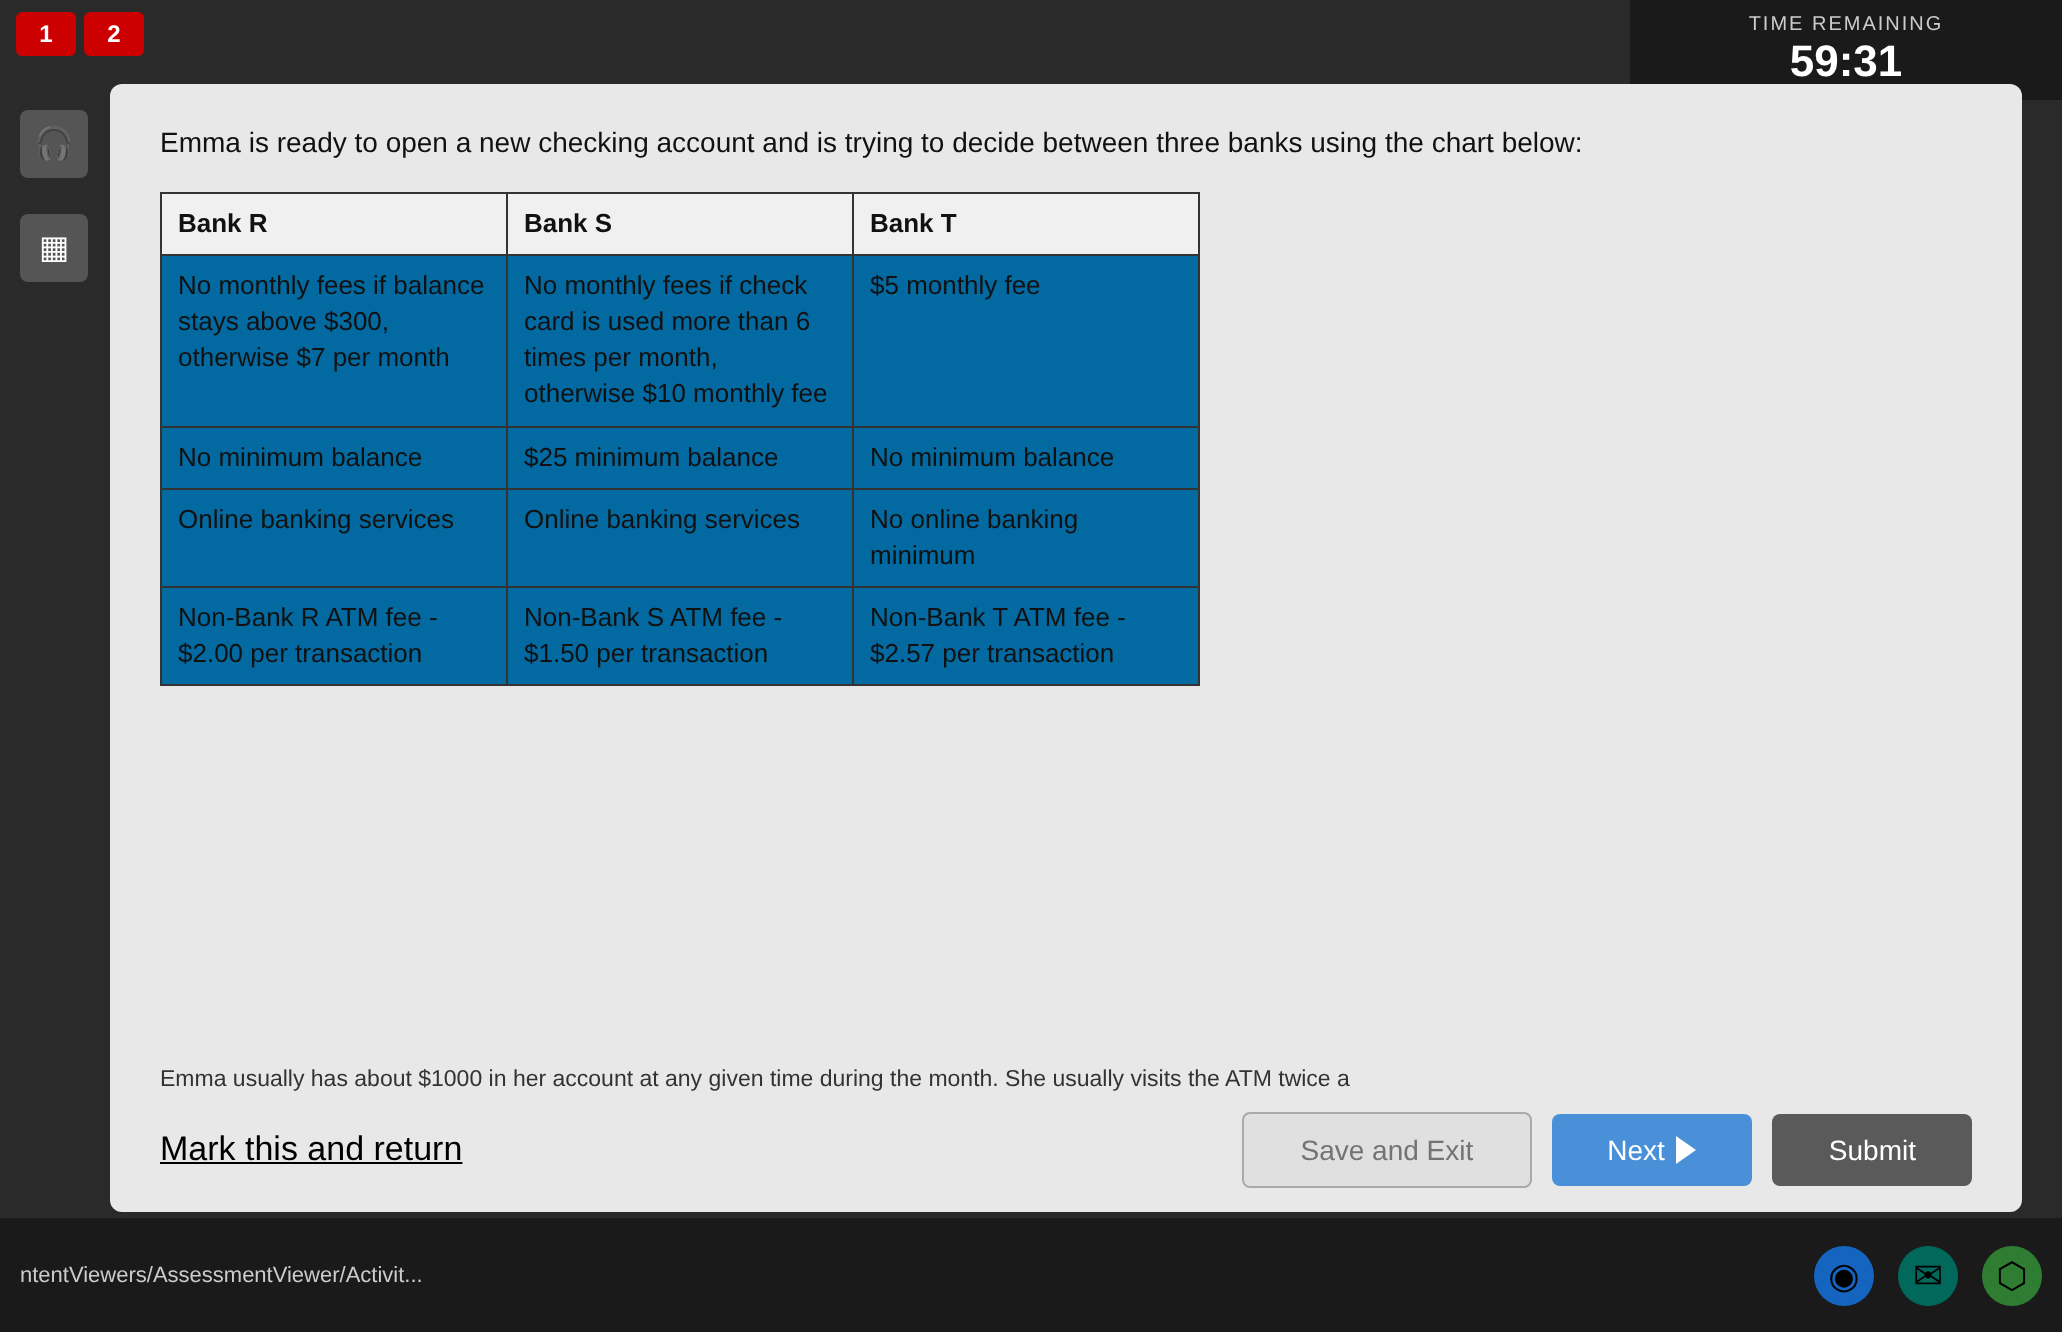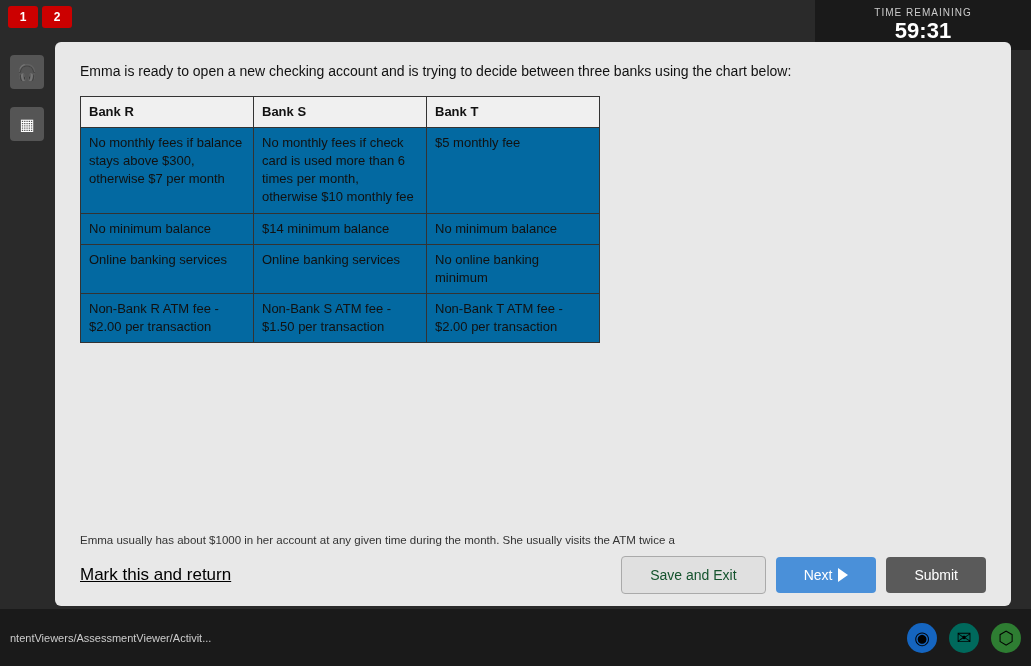--- a/index.html
+++ b/index.html
@@ -156,21 +156,21 @@
       display: flex;
       gap: 10px;
       align-items: center;
     }
     .btn-save {
       padding: 10px 28px;
       background: #e0e0e0;
       border: 1px solid #aaa;
       border-radius: 4px;
       font-size: 14px;
-      color: #14532d;
+      color: #737373;
       cursor: pointer;
       min-width: 140px;
     }
     .btn-next {
       padding: 10px 28px;
       background: #4a90d9;
       border: none;
       border-radius: 4px;
       font-size: 14px;
       color: white;
@@ -270,32 +270,32 @@
       </tr>
     </thead>
     <tbody>
       <tr>
         <td>No monthly fees if balance stays above $300, otherwise $7 per month</td>
         <td>No monthly fees if check card is used more than 6 times per month, otherwise $10 monthly fee</td>
         <td>$5 monthly fee</td>
       </tr>
       <tr>
         <td>No minimum balance</td>
-        <td>$14 minimum balance</td>
+        <td>$25 minimum balance</td>
         <td>No minimum balance</td>
       </tr>
       <tr>
         <td>Online banking services</td>
         <td>Online banking services</td>
         <td>No online banking minimum</td>
       </tr>
       <tr>
         <td>Non-Bank R ATM fee - $2.00 per transaction</td>
         <td>Non-Bank S ATM fee - $1.50 per transaction</td>
-        <td>Non-Bank T ATM fee - $2.00 per transaction</td>
+        <td>Non-Bank T ATM fee - $2.57 per transaction</td>
       </tr>
     </tbody>
   </table>
 
   <div class="card-footer">
     <div class="footer-text">Emma usually has about $1000 in her account at any given time during the month. She usually visits the ATM twice a</div>
     <div class="footer-actions">
       <a class="mark-return-link">Mark this and return</a>
       <div class="footer-buttons">
         <button class="btn-save">Save and Exit</button>

